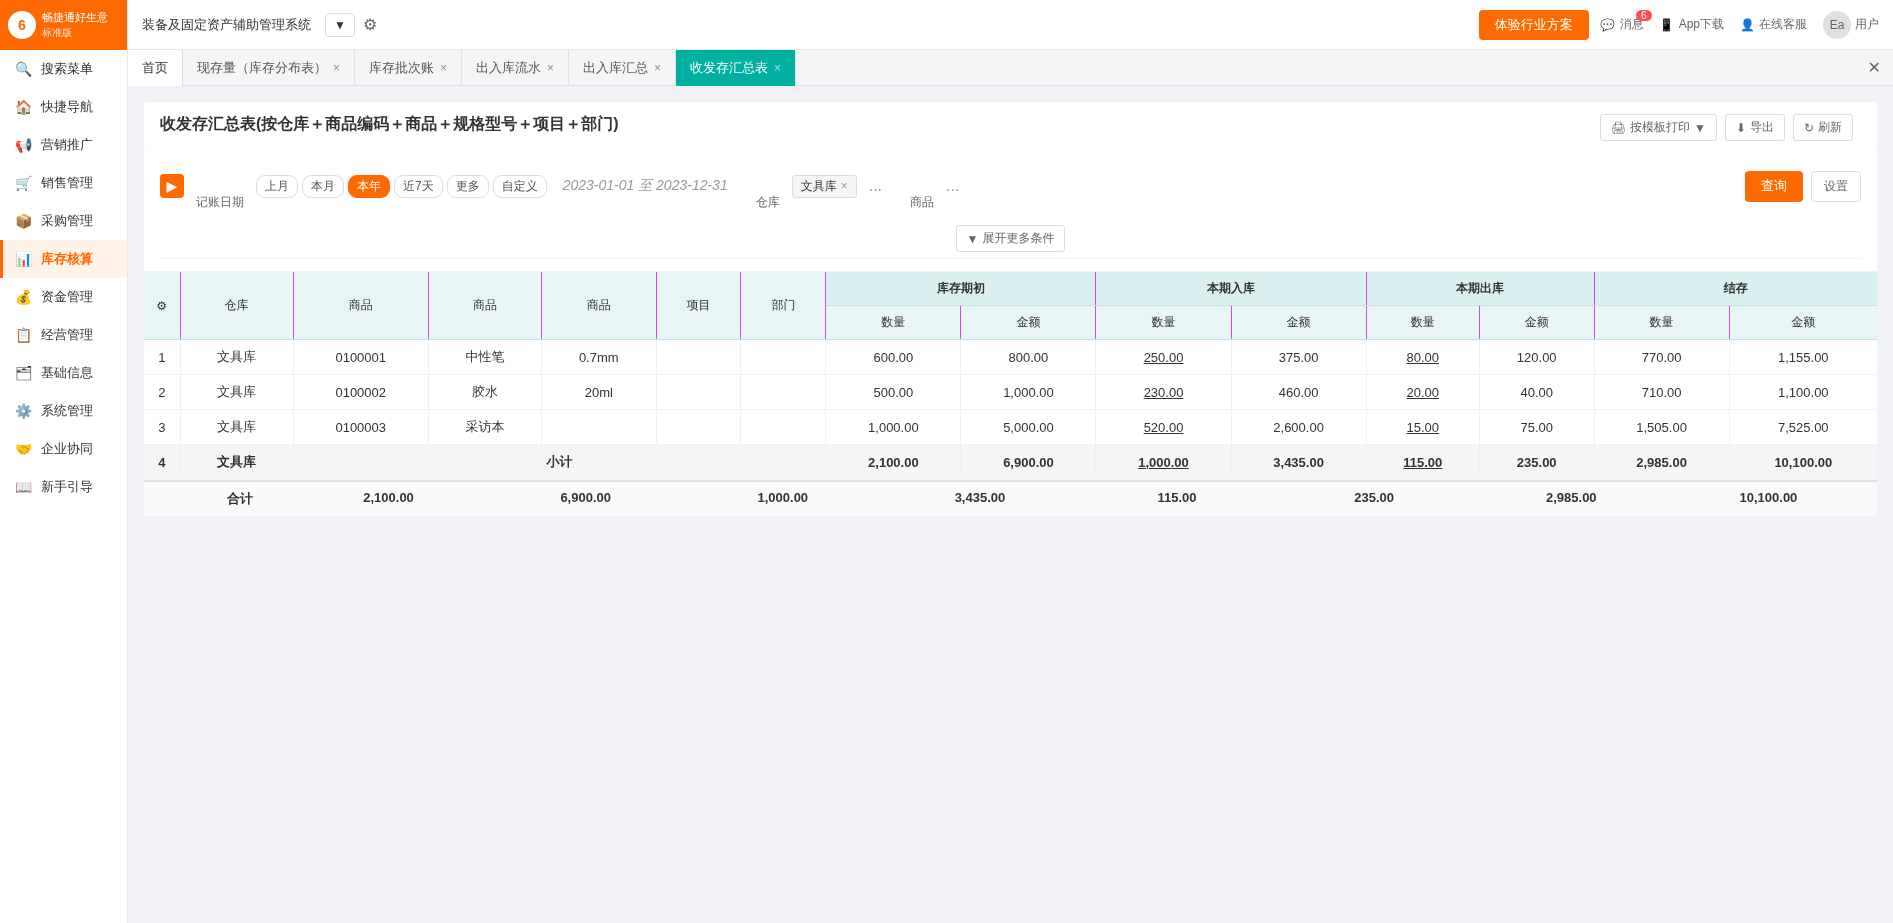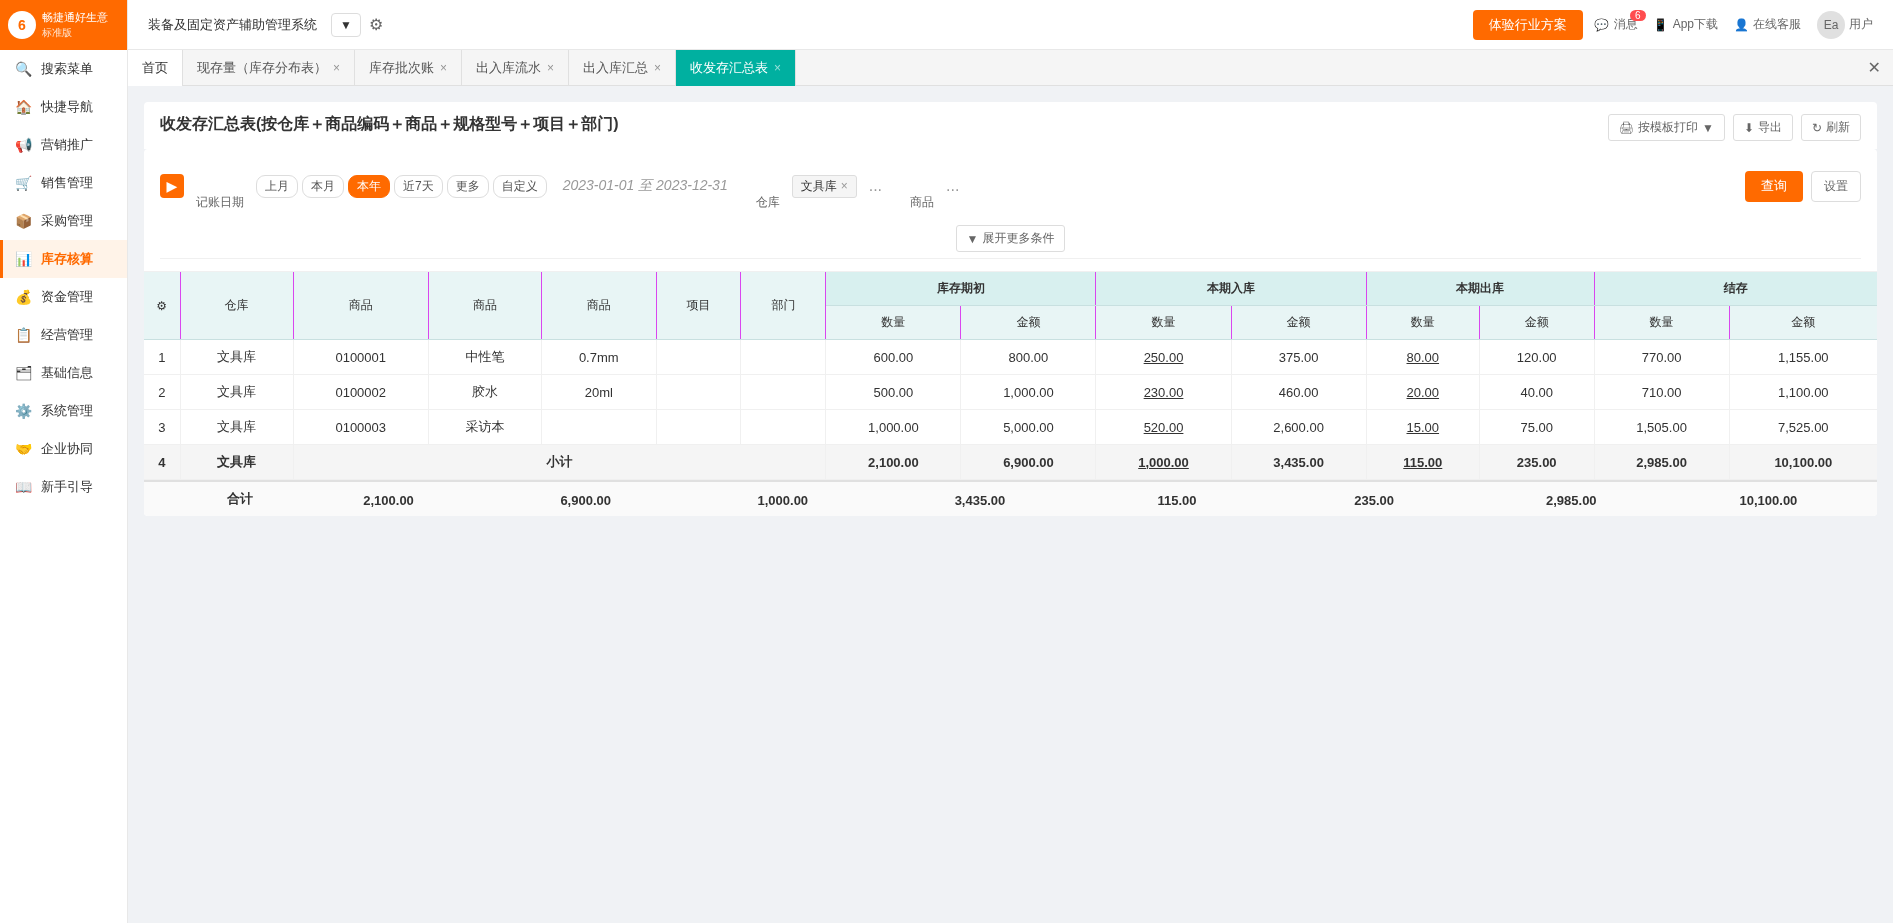--- a/index.html
+++ b/index.html
@@ -13,21 +13,21 @@
     .sidebar-logo-sub { font-size: 10px; opacity: 0.8; }
     .sidebar-nav { flex: 1; overflow-y: auto; }
     .sidebar-item { display: flex; align-items: center; gap: 8px; padding: 10px 12px; cursor: pointer; font-size: 13px; color: #333; border-left: 3px solid transparent; }
     .sidebar-item.active { background: #fff3e8; color: #ff6a00; border-left-color: #ff6a00; font-weight: bold; }
     .sidebar-item-icon { width: 18px; height: 18px; display: flex; align-items: center; justify-content: center; font-size: 14px; flex-shrink: 0; }
 
     
     .main { flex: 1; display: flex; flex-direction: column; overflow: hidden; }
 
     
-    .topbar { height: 50px; background: #fff; display: flex; align-items: center; padding: 0 20px; border-bottom: 1px solid #e8e8e8; gap: 12px; }
+    .topbar { height: 50px; background: #fff; display: flex; align-items: center; padding: 0 14px; border-bottom: 1px solid #e8e8e8; gap: 12px; }
     .topbar-system { display: flex; align-items: center; gap: 8px; flex: 1; }
     .topbar-system-select { border: 1px solid #ddd; border-radius: 4px; padding: 4px 8px; font-size: 12px; background: #fff; cursor: pointer; color: #333; }
     .topbar-system-gear { color: #666; cursor: pointer; font-size: 16px; }
     .topbar-trial-btn { background: #ff6a00; color: #fff; border: none; border-radius: 4px; padding: 6px 16px; font-size: 13px; cursor: pointer; }
     .topbar-actions { display: flex; align-items: center; gap: 16px; }
     .topbar-action { display: flex; align-items: center; gap: 4px; font-size: 12px; color: #666; cursor: pointer; position: relative; }
     .topbar-badge { background: #ff4d4f; color: #fff; border-radius: 10px; font-size: 10px; padding: 0 4px; min-width: 16px; text-align: center; position: absolute; top: -6px; right: -8px; }
     .topbar-user-avatar { width: 28px; height: 28px; background: #e0e0e0; border-radius: 50%; display: flex; align-items: center; justify-content: center; font-size: 12px; color: #666; }
 
     
@@ -68,27 +68,27 @@
     thead th:last-child { border-right: none; }
     .th-group { background: #d8f0ef; text-align: center; font-weight: bold; font-size: 12px; color: #333; }
     tbody tr { border-bottom: 1px solid #f0f0f0; }
     tbody tr.summary-row { background: #f5f5f5; font-weight: bold; }
     tbody td { padding: 8px 10px; text-align: center; color: #333; border-right: 1px solid #f0f0f0; }
     tbody td:last-child { border-right: none; }
     .td-underline { text-decoration: underline; cursor: pointer; color: #333; }
     .settings-col { width: 36px; }
 
     
-    .table-footer { background: #fafafa; border-top: 2px solid #e0e0e0; padding: 8px 10px; display: flex; align-items: flex-end; }
+    .table-footer { background: #fafafa; border-top: 2px solid #e0e0e0; padding: 8px 10px; display: flex; align-items: flex-start; }
     .footer-label { font-size: 13px; color: #333; font-weight: bold; width: 100px; text-align: center; }
     .footer-cells { display: flex; flex: 1; }
     .footer-cell { flex: 1; text-align: center; font-size: 13px; color: #333; font-weight: bold; padding: 0 10px; }
 
     
-    .page-top { background: #fff; padding: 12px 16px 0 16px; border-radius: 4px 4px 0 0; display: flex; align-items: flex-start; justify-content: space-between; }
+    .page-top { background: #fff; padding: 12px 24px 0 16px; border-radius: 4px 4px 0 0; display: flex; align-items: flex-start; justify-content: space-between; }
     .page-top-right { display: flex; align-items: center; gap: 8px; padding-bottom: 8px; }
   </style>
 </head>
 <body>
 
 <div class="sidebar">
   <div class="sidebar-logo">
     <div class="sidebar-logo-icon">6</div>
     <div>
       <div class="sidebar-logo-text">畅捷通好生意</div>

